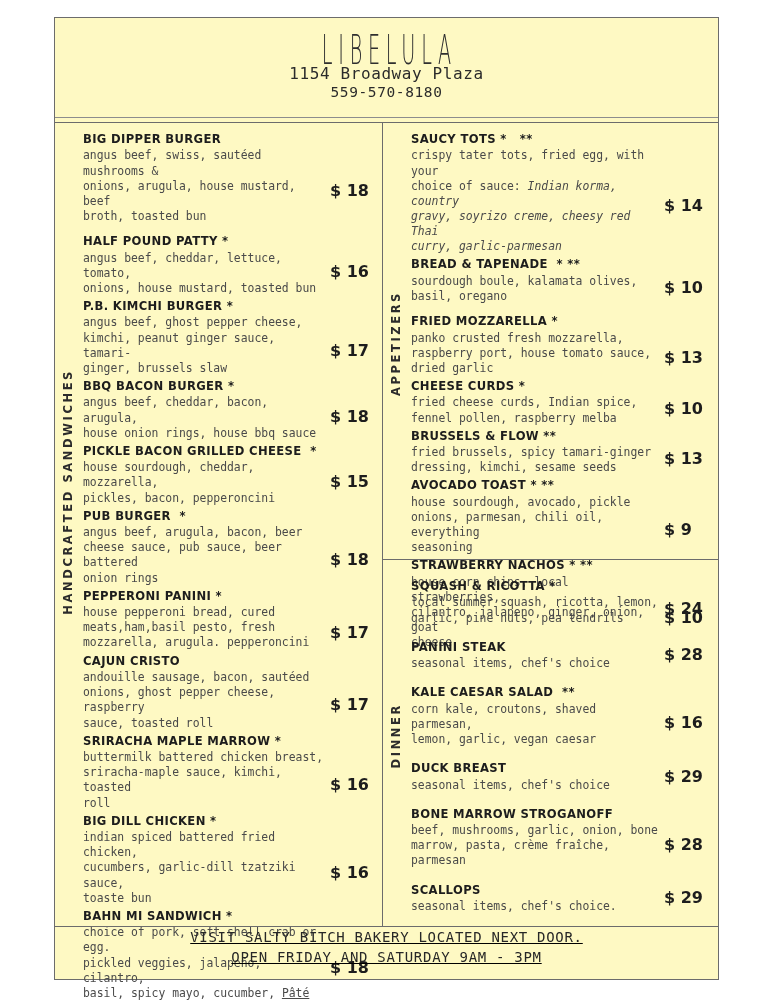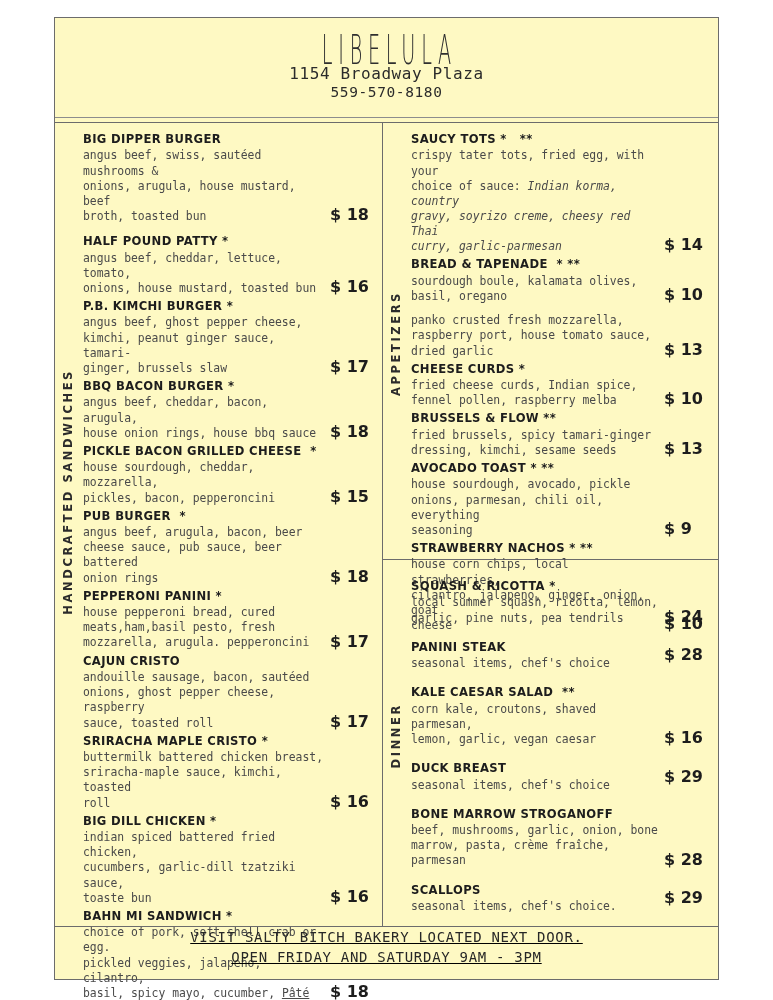--- a/index.html
+++ b/index.html
@@ -107,21 +107,21 @@
   .vlabel.sandwiches{left:6px;top:246px;}
   .vlabel.appetizers{left:6px;top:168px;}
   .vlabel.dinner{left:6px;top:143px;}
 
   
   .items{padding-left:28px;padding-right:6px;}
   .items.right{padding-left:28px;padding-right:8px;}
 
   .item{
     display:flex;
-    align-items:flex-end;
+    align-items:center;
     margin-bottom:7px;
   }
   .item .txt{flex:1;min-width:0;}
   .item .price{
     width:46px;
     flex:0 0 46px;
     text-align:left;
     font-family:"DejaVu Sans","Liberation Sans",sans-serif;
     font-weight:700;
     font-size:16px;
@@ -266,21 +266,21 @@
               <div class="iname">CAJUN CRISTO</div>
               <div class="idesc">andouille sausage, bacon, sautéed
 onions, ghost pepper cheese, raspberry
 sauce, toasted roll</div>
             </div>
             <div class="price">$ 17</div>
           </div>
 
           <div class="item c3 gap-sm">
             <div class="txt">
-              <div class="iname">SRIRACHA MAPLE CRISTO *</div>
+              <div class="iname">SRIRACHA MAPLE MARROW *</div>
               <div class="idesc">buttermilk battered chicken breast,
 sriracha-maple sauce, kimchi, toasted
 roll</div>
             </div>
             <div class="price">$ 16</div>
           </div>
 
           <div class="item c3 gap-sm">
             <div class="txt">
               <div class="iname">BIG DILL CHICKEN *</div>
@@ -325,20 +325,21 @@
               <div class="txt">
                 <div class="iname">BREAD &amp; TAPENADE  * **</div>
                 <div class="idesc">sourdough boule, kalamata olives,
 basil, oregano</div>
               </div>
               <div class="price">$ 10</div>
             </div>
 
             <div class="item c3 gap-sm">
               <div class="txt">
+                <div class="iname">FRIED MOZZARELLA *</div>
                 <div class="idesc">panko crusted fresh mozzarella,
 raspberry port, house tomato sauce,
 dried garlic</div>
               </div>
               <div class="price">$ 13</div>
             </div>
 
             <div class="item c2 gap-sm">
               <div class="txt">
                 <div class="iname">CHEESE CURDS *</div>

